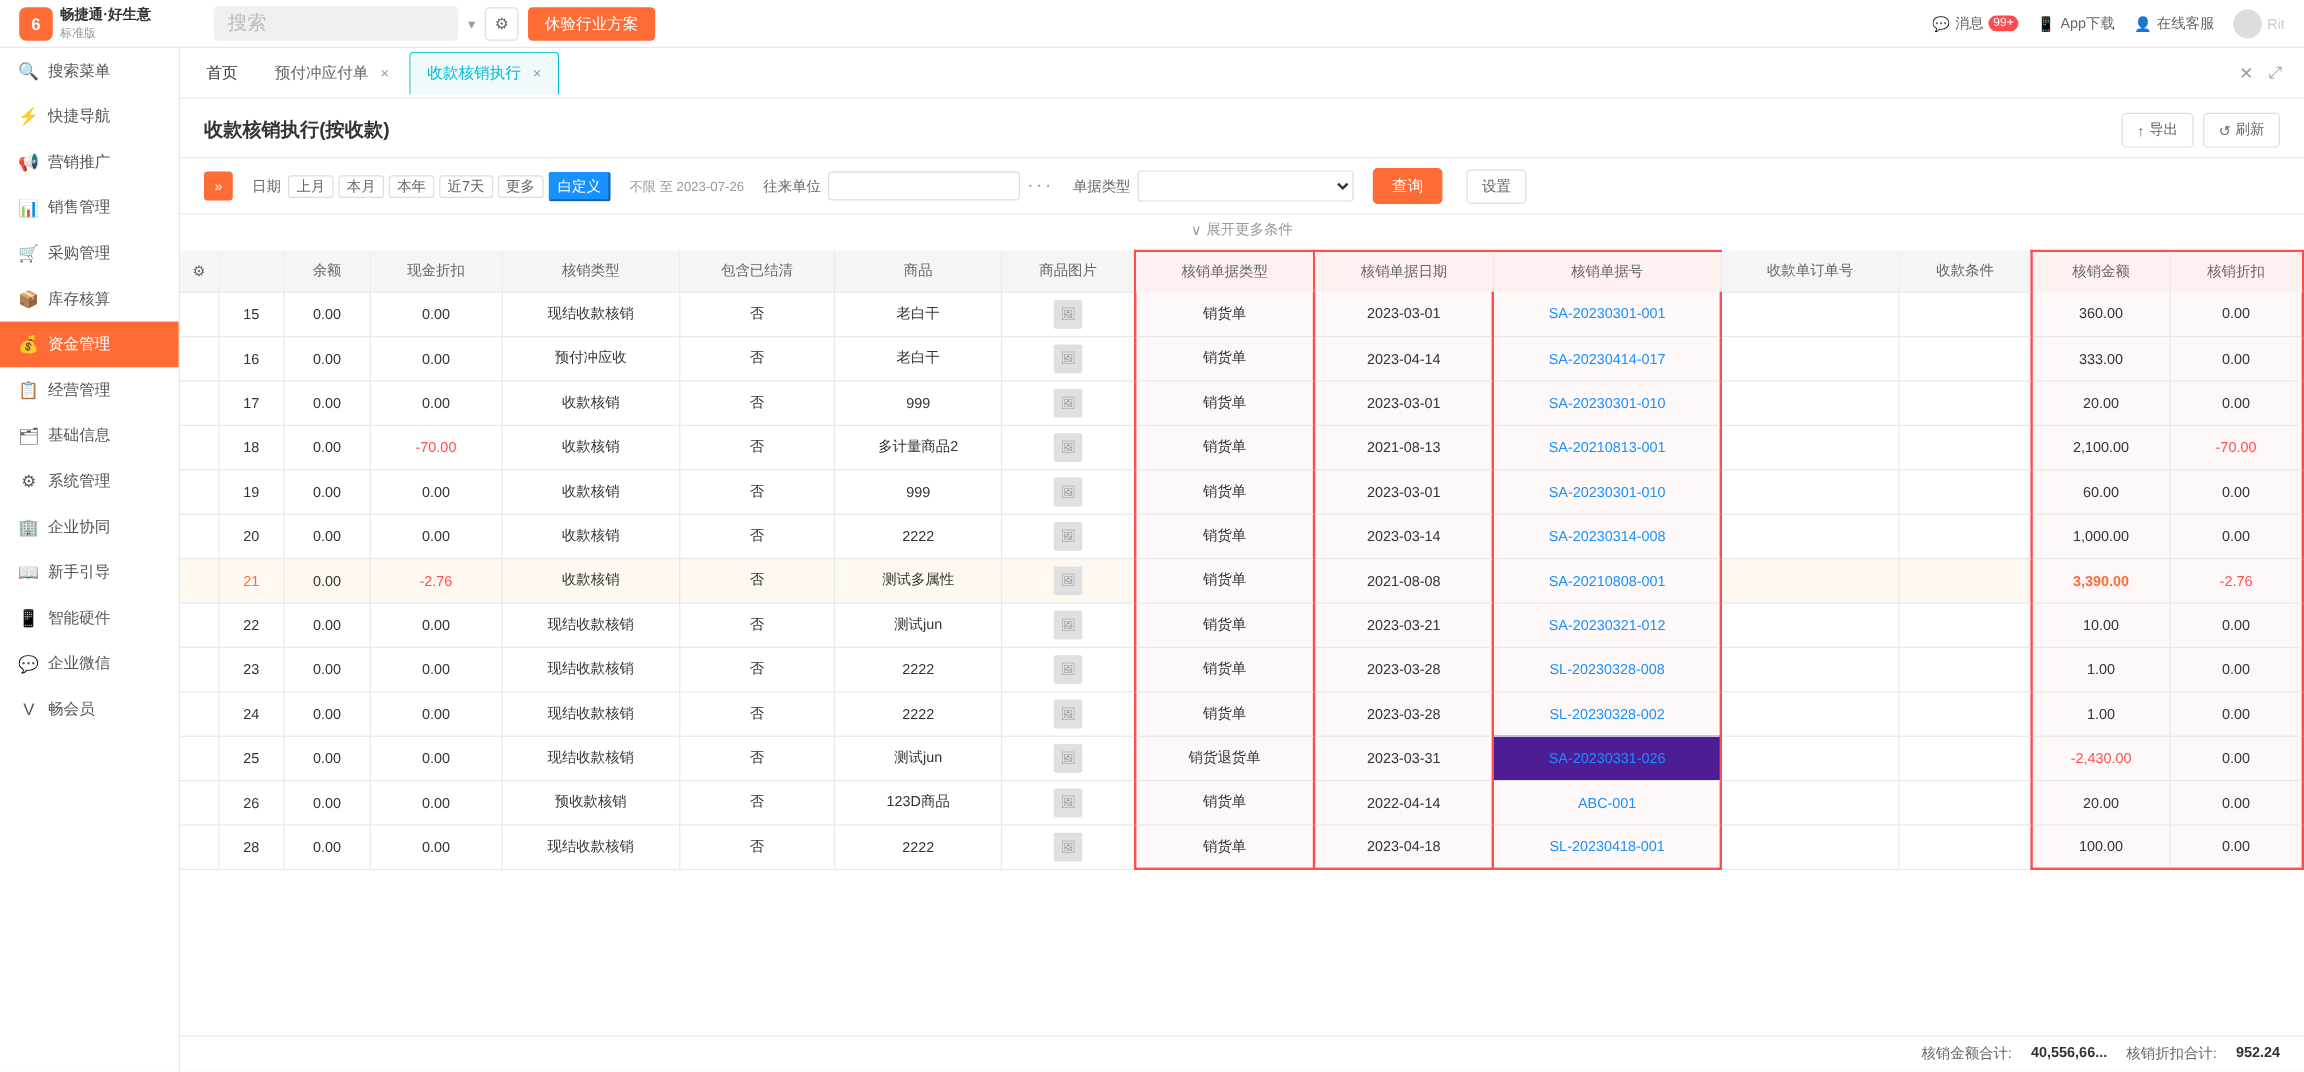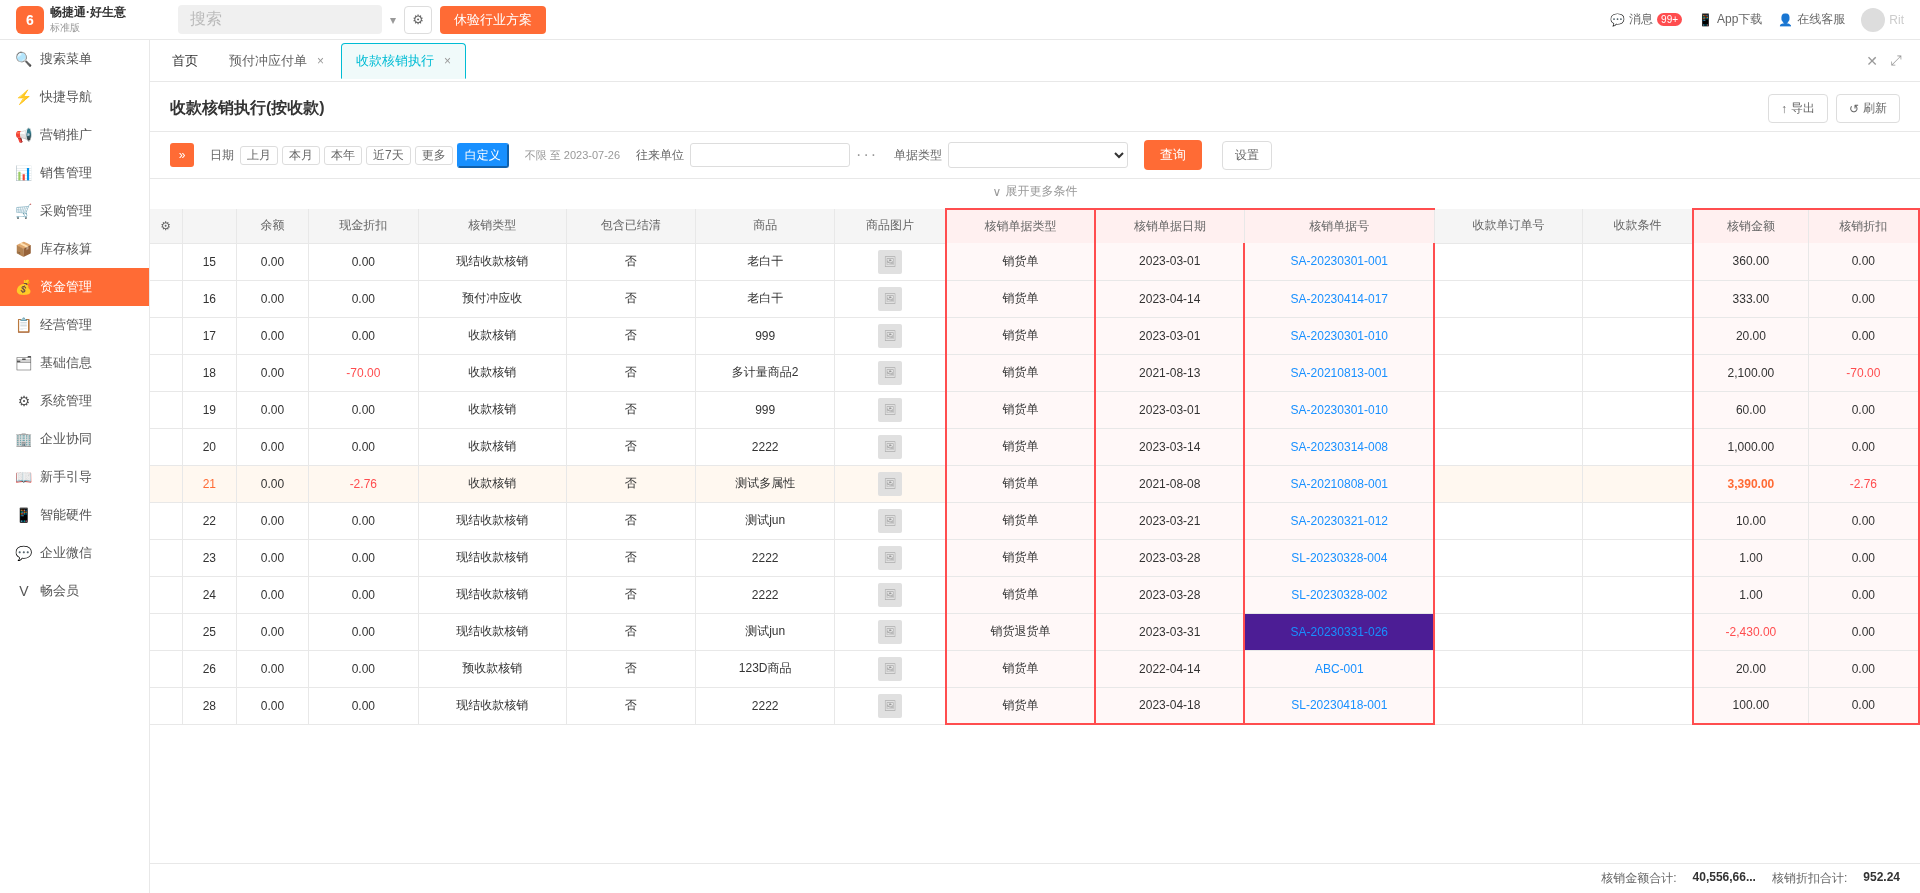--- a/index.html
+++ b/index.html
@@ -442,21 +442,21 @@
                 <td>0.00</td>
                 <td>0.00</td>
                 <td>现结收款核销</td>
                 <td>否</td>
                 <td>2222</td>
                 <td>
                   <div style="width: 24px; height: 24px; background: rgb(224, 224, 224); border-radius: 2px; margin: auto; display: flex; align-items: center; justify-content: center; font-size: 10px; color: rgb(153, 153, 153);">🖼</div>
                 </td>
                 <td style="border-left: 2px solid rgb(255, 77, 79); border-right: 2px solid rgb(255, 77, 79); background: rgb(255, 248, 248);">销货单</td>
                 <td style="border-right: 2px solid rgb(255, 77, 79); background: rgb(255, 248, 248);">2023-03-28</td>
-                <td style="border-right: 2px solid rgb(255, 77, 79); background: rgb(255, 248, 248);"><a class="link-text" href="#">SL-20230328-004</a></td>
+                <td style="border-right: 2px solid rgb(255, 77, 79); background: rgb(255, 248, 248);"><a class="link-text" href="#">SL-20230328-008</a></td>
                 <td></td>
                 <td></td>
                 <td style="border-left: 2px solid rgb(255, 77, 79); background: rgb(255, 248, 248);">1.00</td>
                 <td style="border-right: 2px solid rgb(255, 77, 79); background: rgb(255, 248, 248);">0.00</td>
               </tr>
               <tr>
                 <td></td>
                 <td>24</td>
                 <td>0.00</td>
                 <td>0.00</td>

